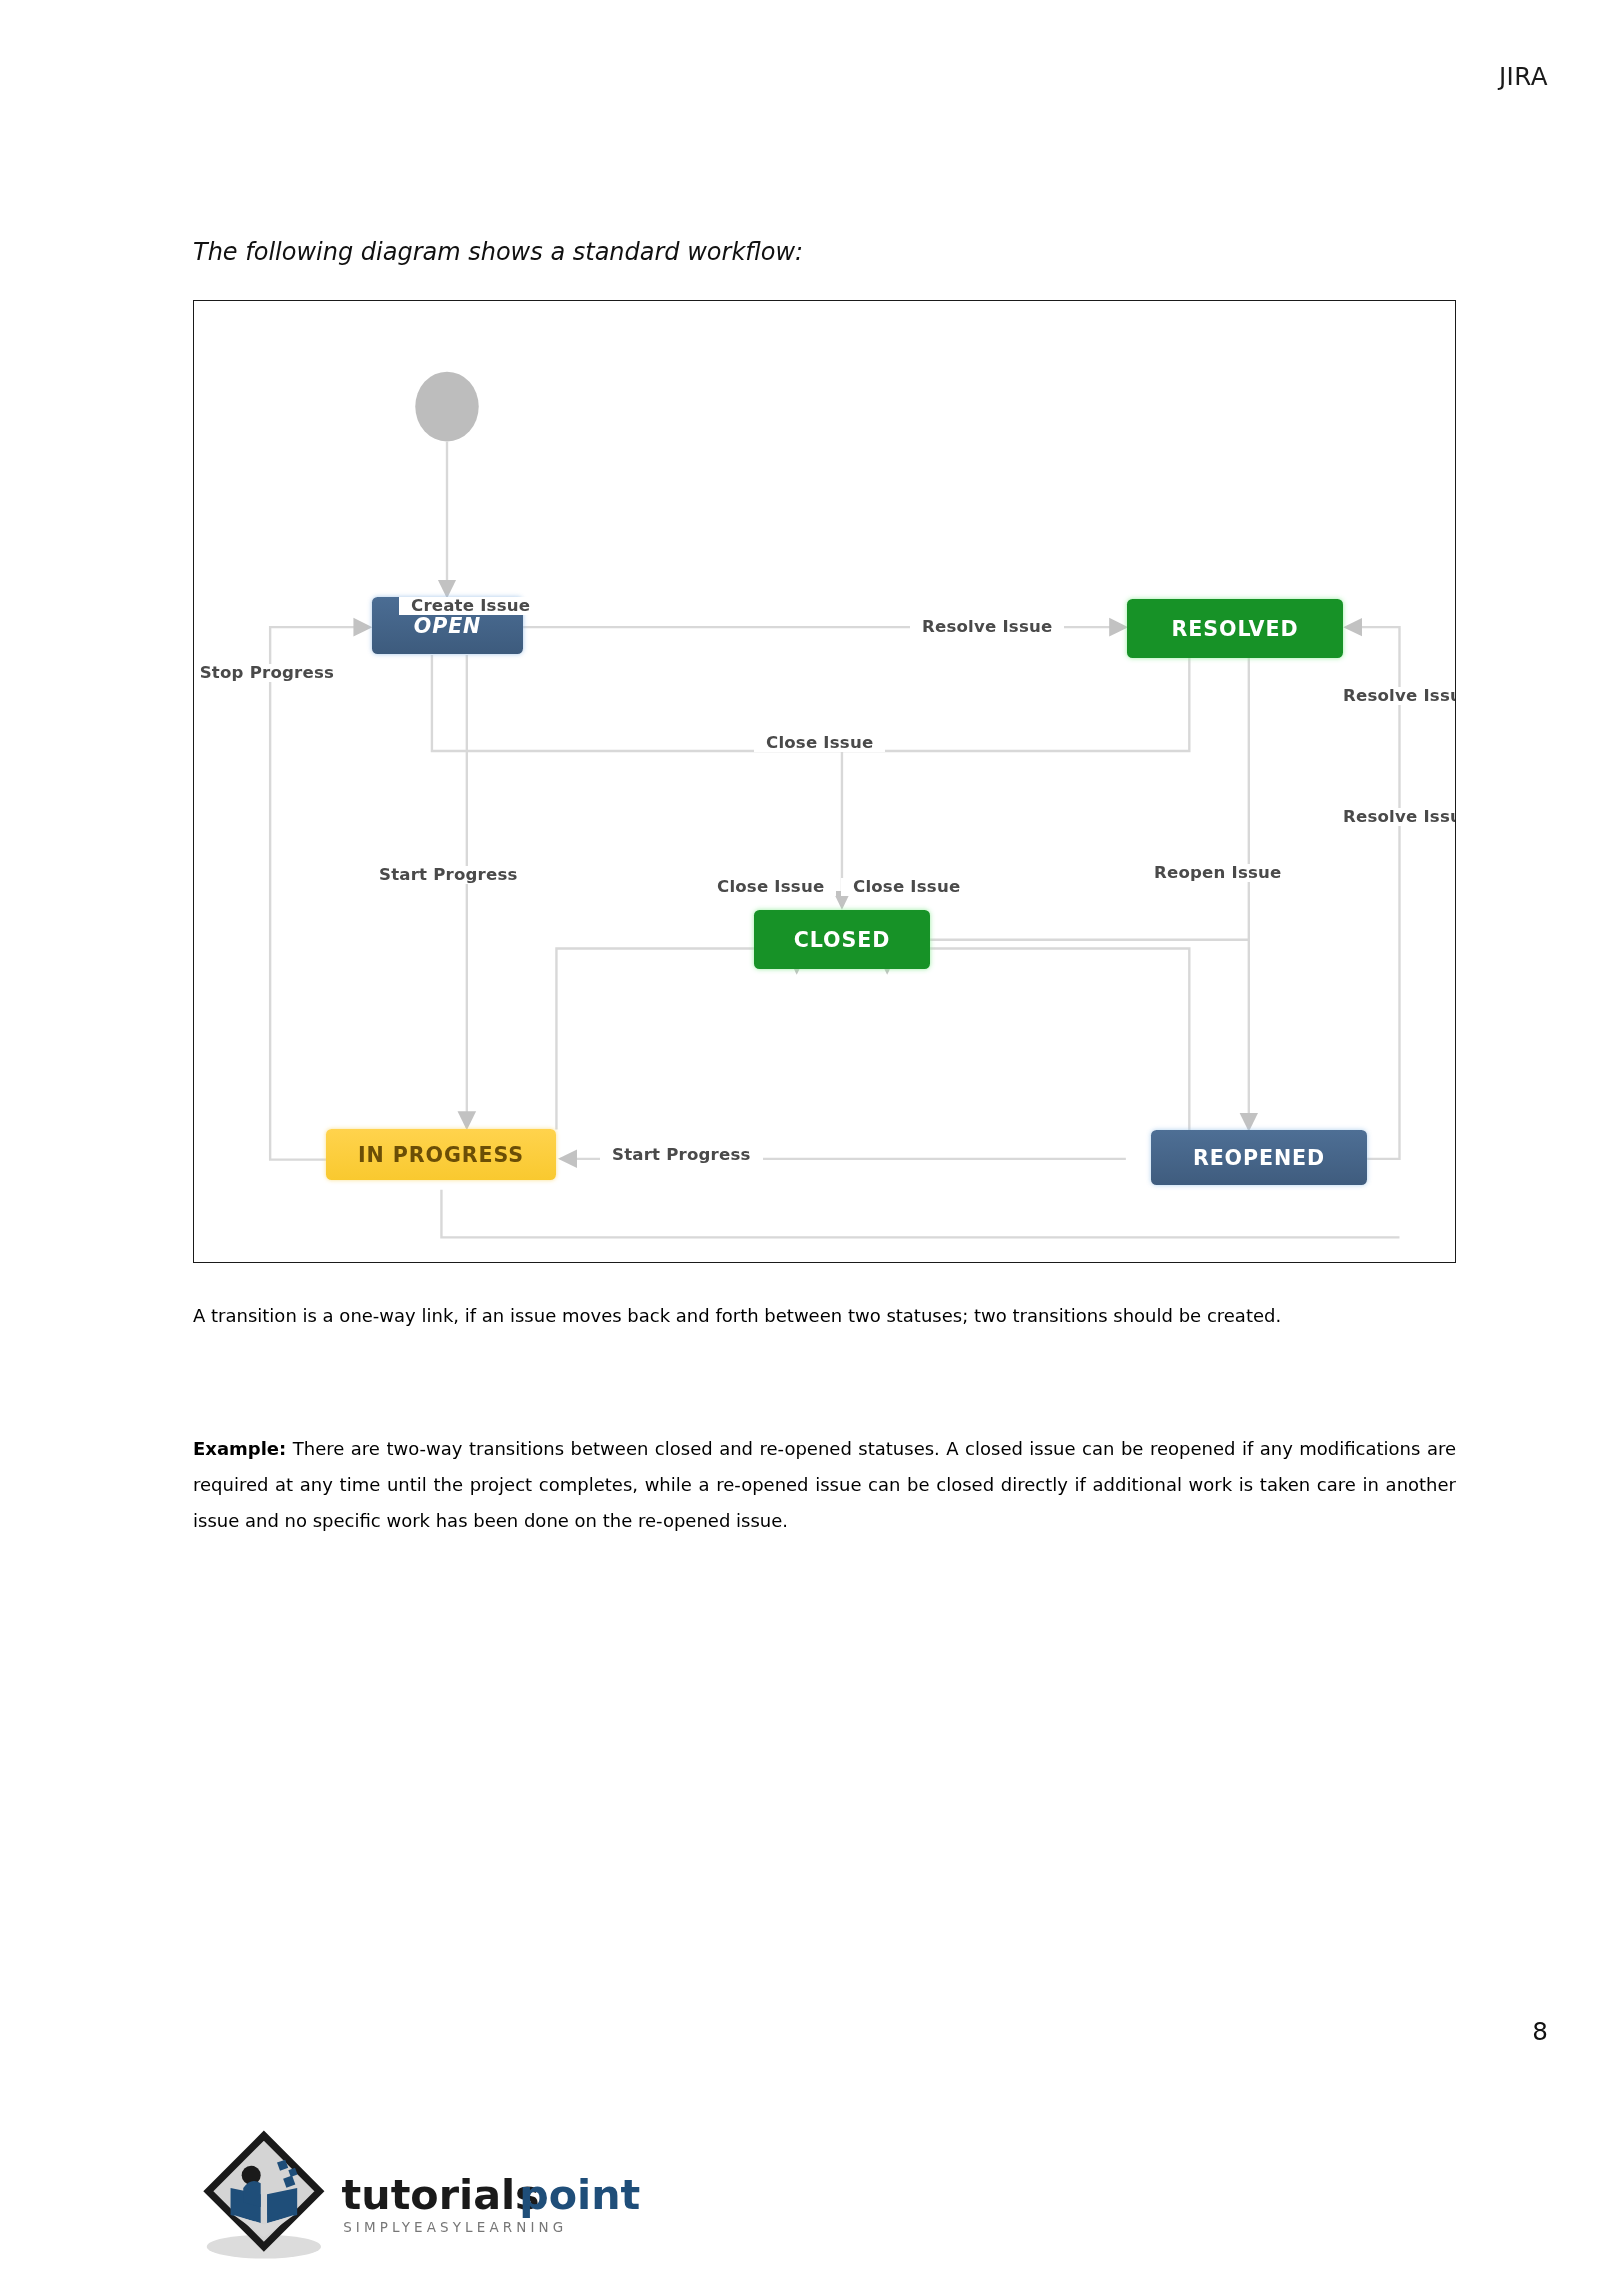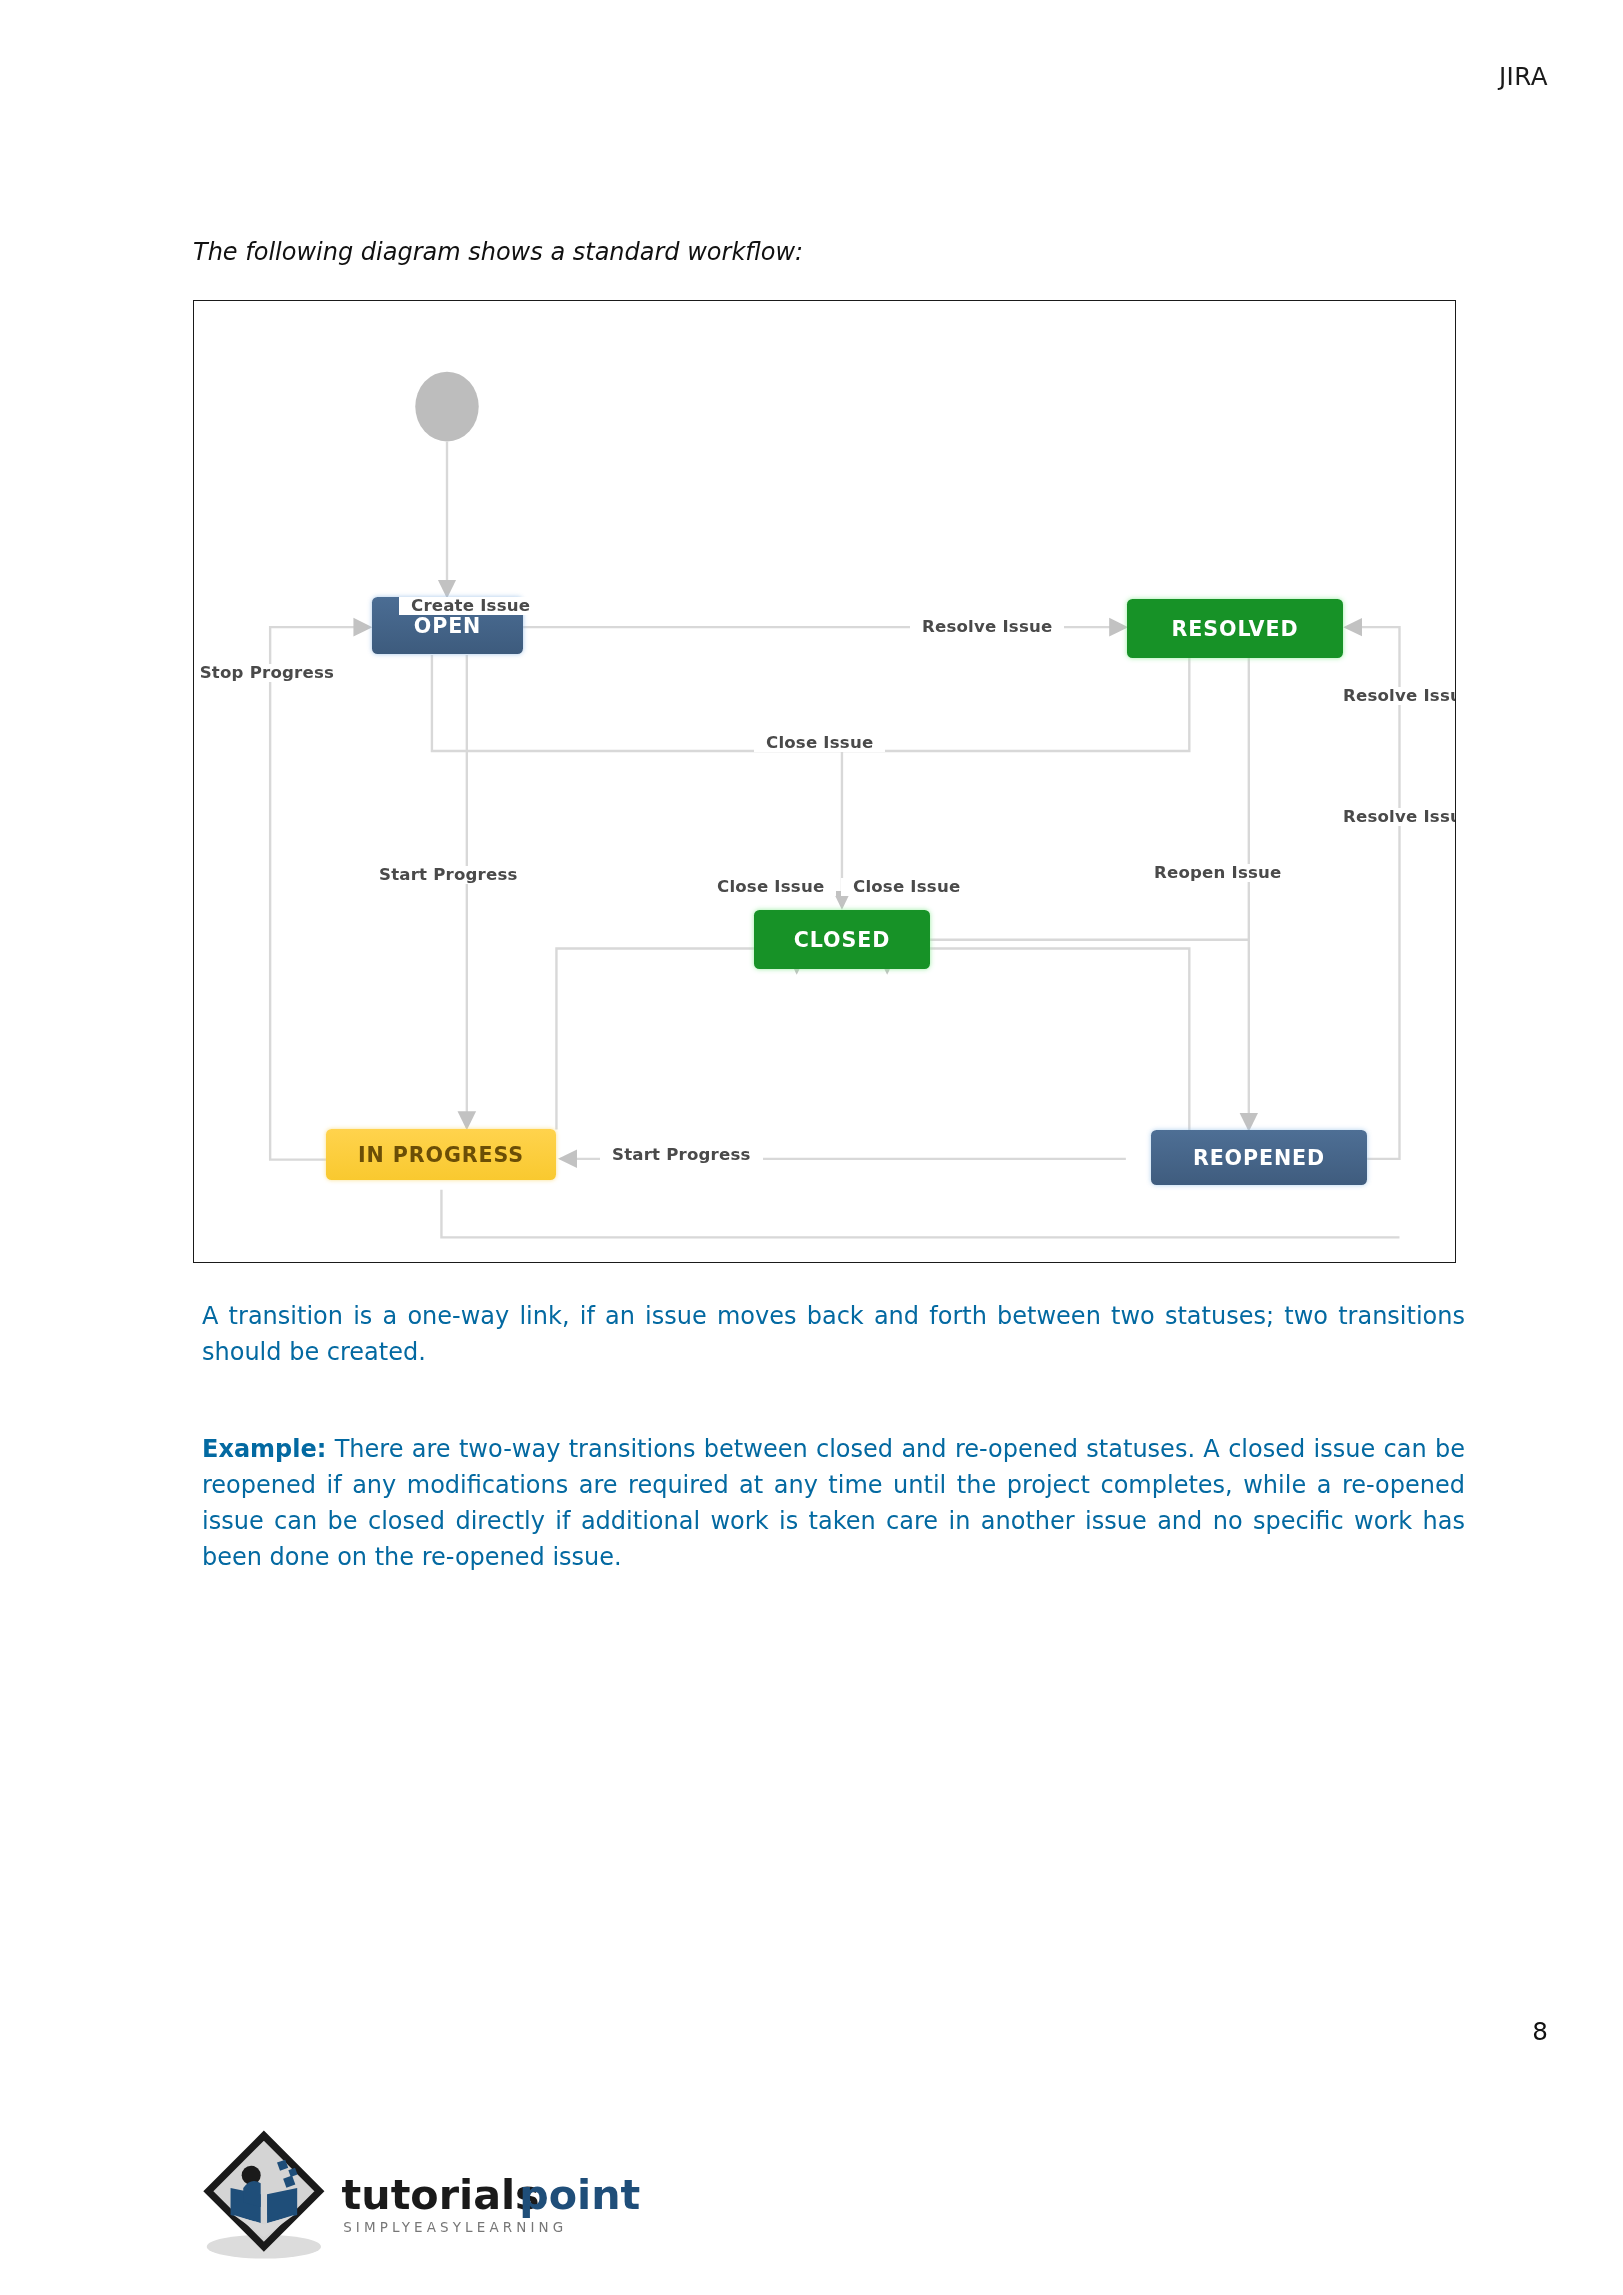--- a/index.html
+++ b/index.html
@@ -72,20 +72,21 @@
     letter-spacing: 0.9px;
     box-sizing: border-box;
     white-space: nowrap;
   }
   .node-open {
     left: 178px;  top: 296px;
     width: 151px; height: 57px;
     background: linear-gradient(#4b6d94, #3d5b7d);
     color: #ffffff;
     box-shadow: 0 0 4.8px rgba(150,190,230,0.85);
+    font-style: italic;
   }
   .node-resolved {
     left: 933px; top: 298px;
     width: 216px; height: 59px;
     background: #179227;
     color: #ffffff;
     box-shadow: 0 0 5.5px rgba(140,235,150,0.9);
   }
   .node-closed {
     left: 560px; top: 609px;
@@ -130,25 +131,25 @@
   .lbl-close-mid      { left: 560px;  top: 433px; }
   .lbl-start-progress-v { left: 173px; top: 565px; }
   .lbl-close-a        { left: 511px;  top: 577px; }
   .lbl-close-b        { left: 647px;  top: 577px; }
   .lbl-reopen-issue   { left: 948px; top: 563px; }
   .lbl-start-progress-h { left: 406px; top: 845px; }
 
   
   .body-text {
     position: absolute;
-    left: 202px;
+    left: 193px;
     width: 1263px;
-    font-size: 24px;
+    font-size: 18px;
     line-height: 36px;
-    color: #0369a1;
+    color: #000000;
     text-align: justify;
   }
   .para-1 { top: 1298px; }
   .para-2 { top: 1399px; margin-top: 32px; }
   .para-2 b { font-weight: bold; }
 
   
   .page-number {
     position: absolute;
     right: 75px;

